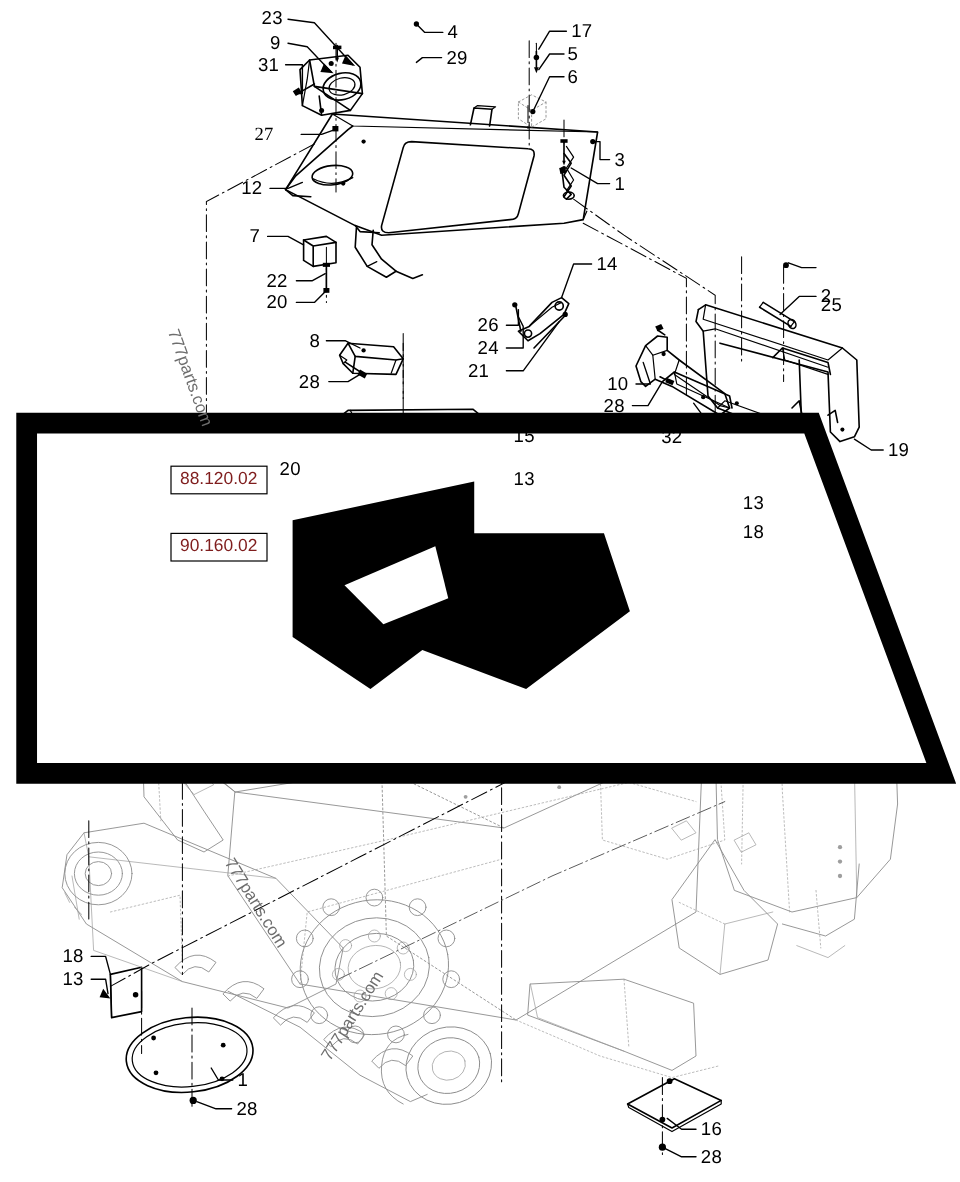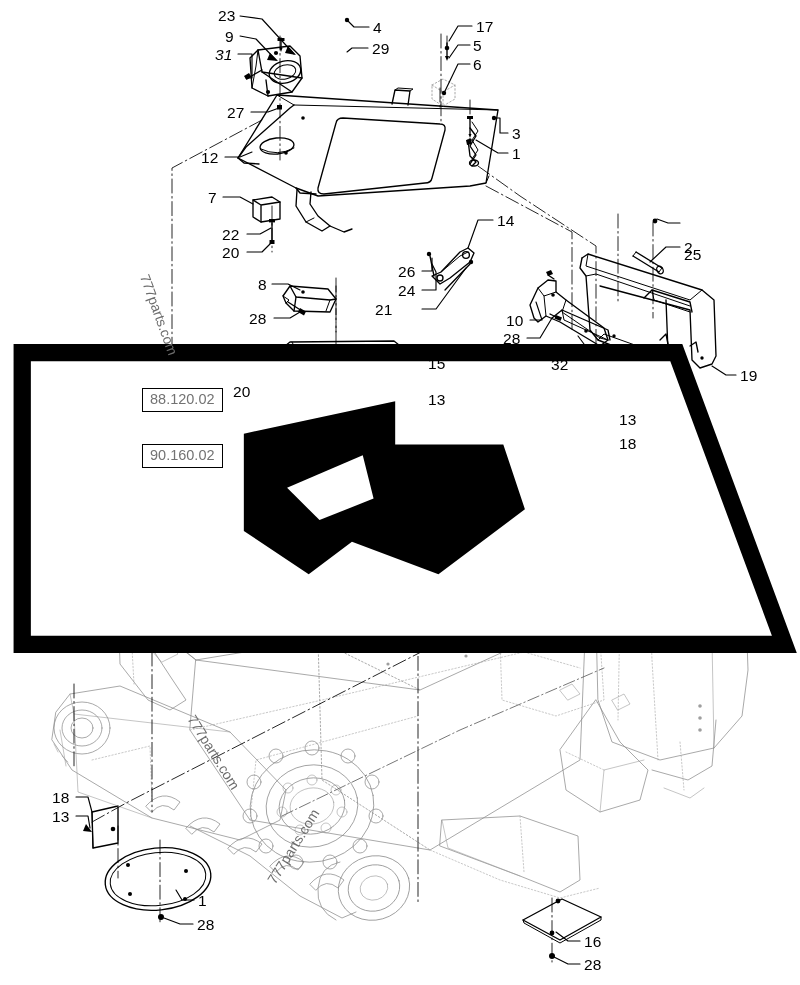--- a/index.html
+++ b/index.html
@@ -25,21 +25,21 @@
     white-space:nowrap;
     line-height:1;
     user-select:none;
   }
   .refbox{
     position:absolute;
     border:1.6px solid #000;
     background:#fff;
     font-family:"Liberation Sans", sans-serif;
     font-size:14.5px;
-    color:#737373;
+    color:#7f1d1d;
     padding:2px 7px 3px 7px;
     white-space:nowrap;
     line-height:1.15;
     box-shadow:0 0 0 1px #fff inset;
   }
   .wm{
     position:absolute;
     font-family:"Liberation Sans", sans-serif;
     font-size:14px;
     color:#6d6d6d;
@@ -610,40 +610,40 @@
   <div class="refbox" style="left:142px;top:416px;margin-top:28px;">
     <span>90.160.02</span>
   </div>
 
   <div class="wm" style="left:152px;top:272px;transform:rotate(70deg);">777parts.com</div>
   <div class="wm" style="left:198px;top:712px;transform:rotate(58deg);">777parts.com</div>
   <div class="wm" style="left:264px;top:878px;transform:rotate(-58deg);">777parts.com</div>
 
   <div class="callout" style="left:218px;top:8px;">23</div>
   <div class="callout" style="left:225px;top:29px;">9</div>
-  <div class="callout" style="left:215px;top:47px;font-style:italic;">31</div>
+  <div class="callout" style="left:215px;top:47px;">31</div>
   <div class="callout" style="left:373px;top:20px;">4</div>
   <div class="callout" style="left:372px;top:41px;">29</div>
   <div class="callout" style="left:476px;top:19px;">17</div>
   <div class="callout" style="left:473px;top:38px;">5</div>
   <div class="callout" style="left:473px;top:57px;">6</div>
   <div class="callout" style="left:512px;top:126px;">3</div>
   <div class="callout" style="left:512px;top:146px;">1</div>
-  <div class="callout" style="left:227px;top:105px;">27</div>
+  <div class="callout" style="left:212px;top:105px;font-family:Liberation Serif, serif;">27</div>
   <div class="callout" style="left:201px;top:150px;text-align:center;">12</div>
   <div class="callout" style="left:208px;top:190px;">7</div>
   <div class="callout" style="left:222px;top:227px;">22</div>
   <div class="callout" style="left:222px;top:245px;">20</div>
   <div class="callout" style="left:258px;top:277px;">8</div>
   <div class="callout" style="left:249px;top:311px;">28</div>
   <div class="callout" style="left:233px;top:384px;">20</div>
   <div class="callout" style="left:497px;top:213px;">14</div>
   <div class="callout" style="left:398px;top:264px;">26</div>
   <div class="callout" style="left:398px;top:283px;">24</div>
-  <div class="callout" style="left:375px;top:302px;text-align:center;">21</div>
+  <div class="callout" style="left:390px;top:302px;text-align:center;">21</div>
   <div class="callout" style="left:428px;top:356px;">15</div>
   <div class="callout" style="left:428px;top:392px;">13</div>
   <div class="callout" style="left:684px;top:216px;margin-top:31px;">25</div>
   <div class="callout" style="left:684px;top:240px;">2</div>
   <div class="callout" style="left:506px;top:313px;">10</div>
   <div class="callout" style="left:503px;top:331px;">28</div>
   <div class="callout" style="left:551px;top:357px;">32</div>
   <div class="callout" style="left:740px;top:368px;">19</div>
   <div class="callout" style="left:619px;top:412px;">13</div>
   <div class="callout" style="left:619px;top:436px;">18</div>

